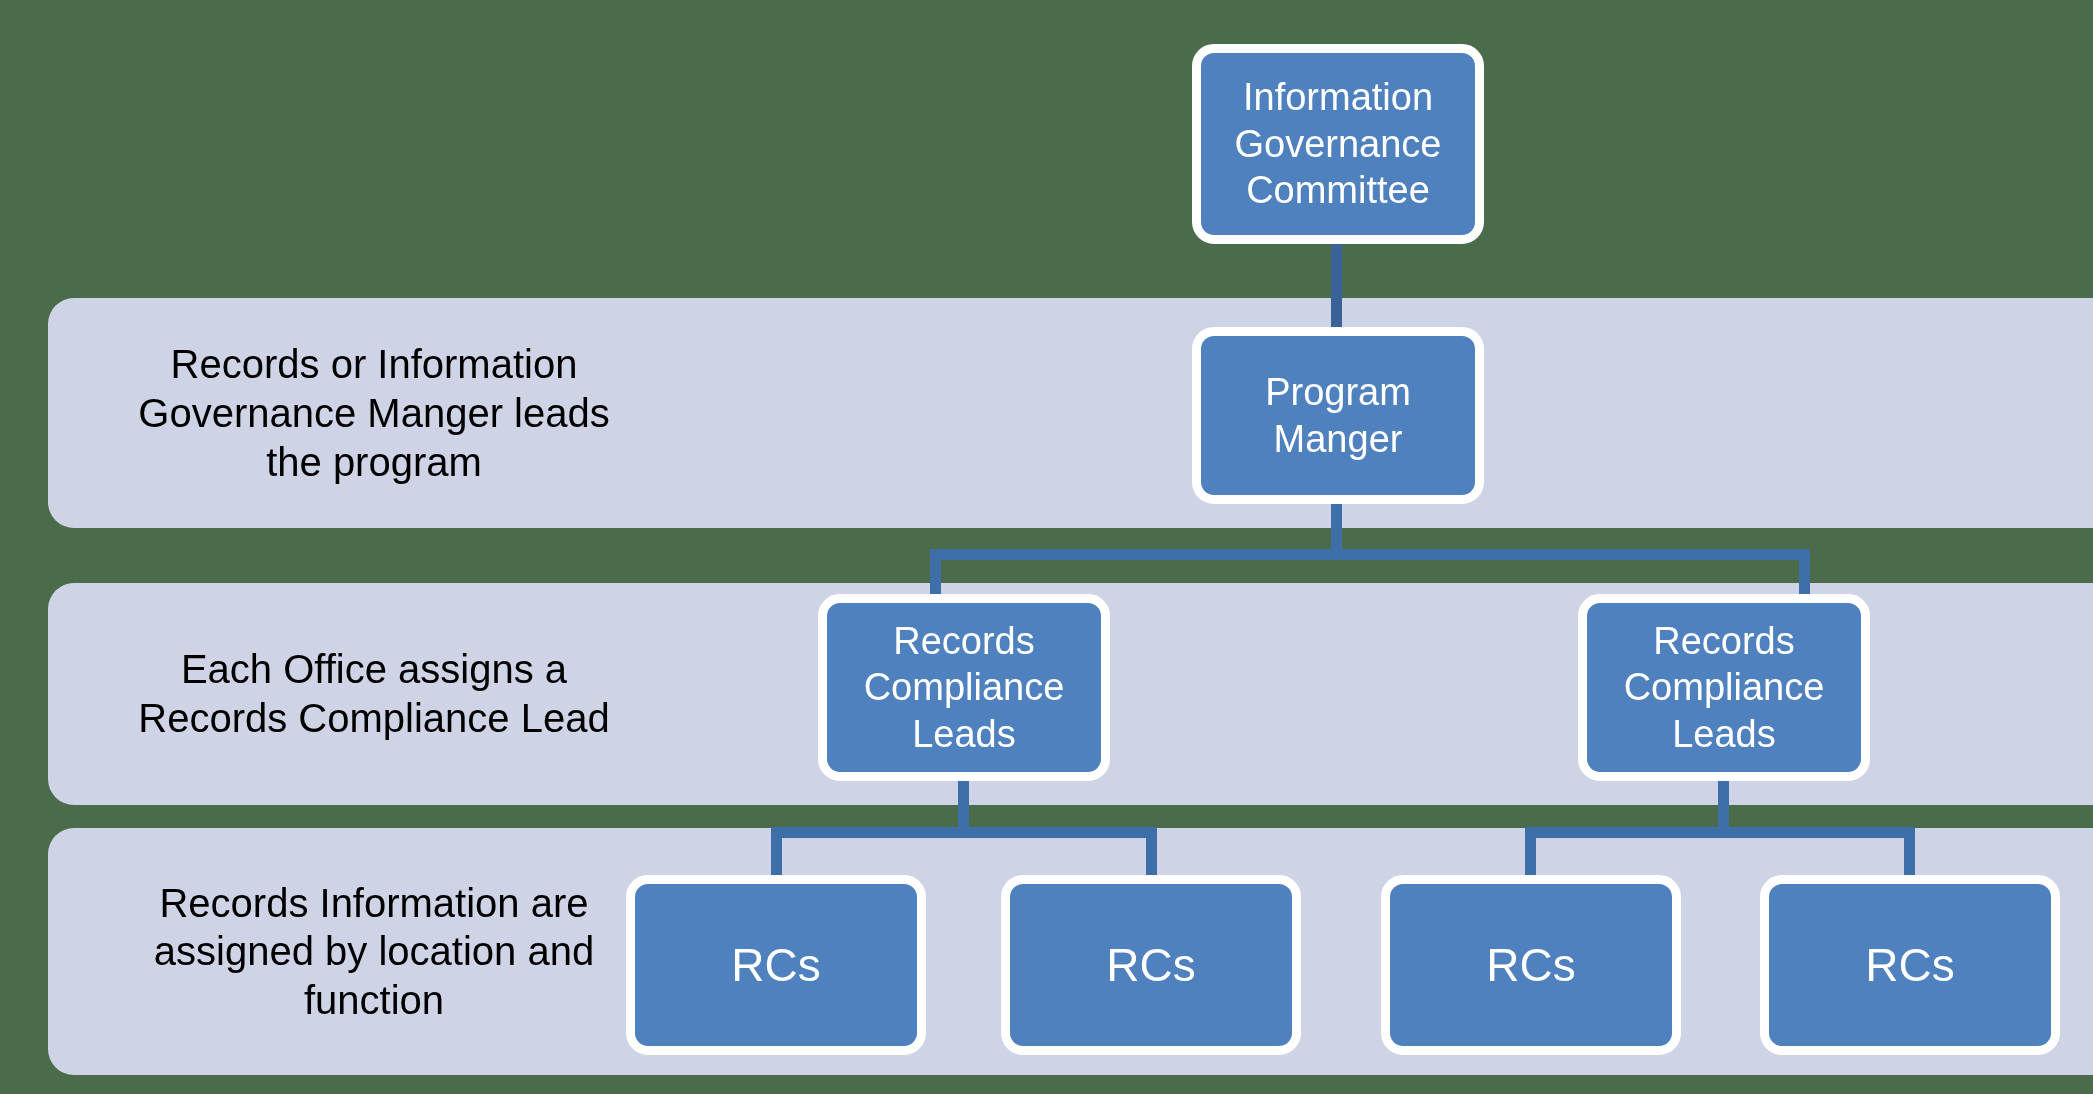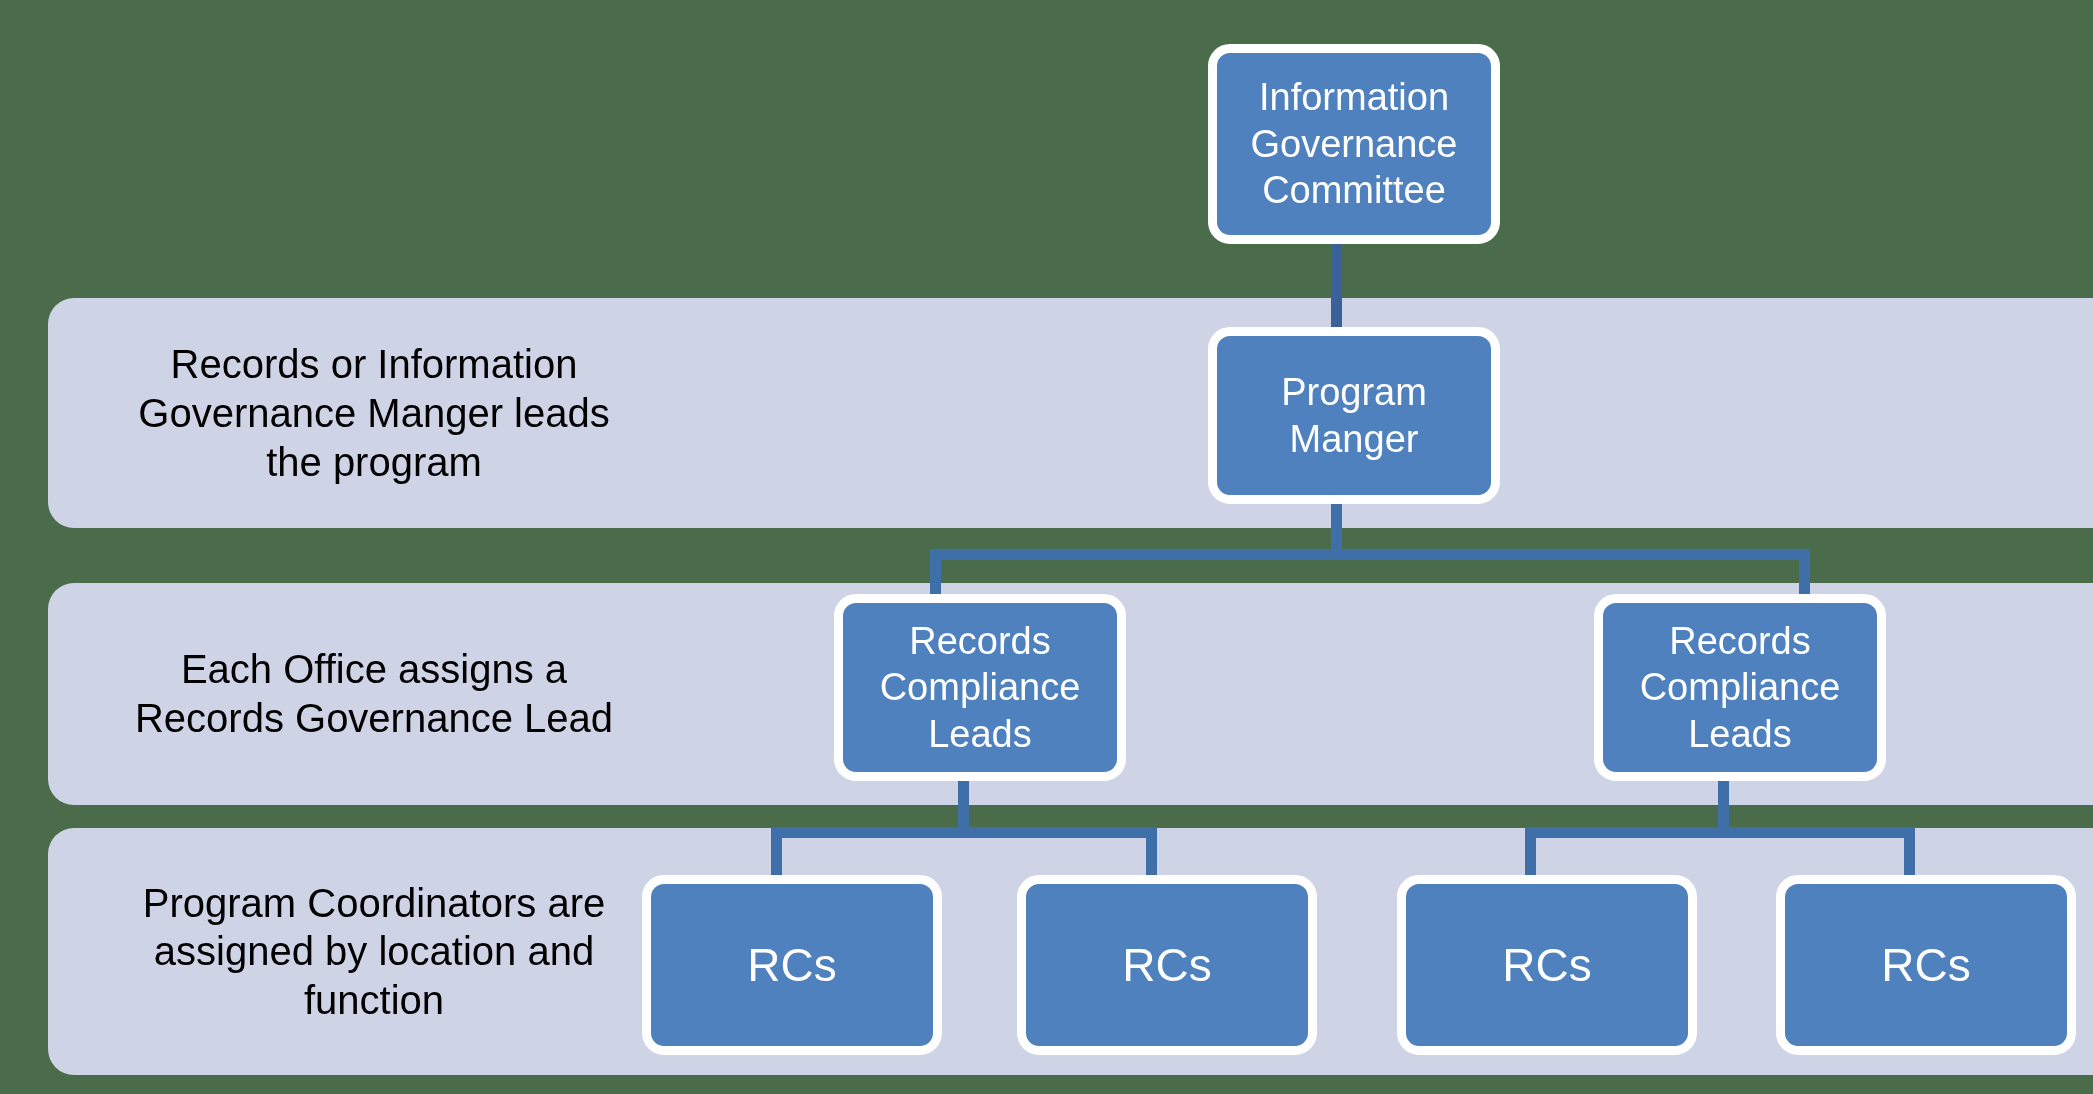--- a/index.html
+++ b/index.html
@@ -47,21 +47,20 @@
     border-radius: 22px;
     color: #ffffff;
     display: flex;
     align-items: center;
     justify-content: center;
     text-align: center;
     font-size: 38px;
     line-height: 1.22;
     white-space: pre-line;
     z-index: 3;
-    margin-left: 16px;
   }
   .node.rcs { font-size: 46px; }
 
   
   .conn {
     position: absolute;
     background: #3f6fa8;
     z-index: 1;
   }
   .conn.dark { background: #3a6298; }
@@ -72,25 +71,25 @@
 <div id="canvas">
 
   <div class="band" style="top:298px; width:2085px; height:230px;">
     <div class="band-text">Records or Information
 Governance Manger leads
 the program</div>
   </div>
 
   <div class="band" style="top:583px; width:2085px; height:222px;">
     <div class="band-text">Each Office assigns a
-Records  Governance Lead</div>
+Records  Compliance Lead</div>
   </div>
 
   <div class="band" style="top:828px; width:2085px; height:247px;">
-    <div class="band-text">Program Coordinators are
+    <div class="band-text">Records Information are
 assigned by location and
 function</div>
   </div>
 
   <div class="conn dark" style="left:1331px; top:240px; width:11px; height:90px;"></div>
 
   <div class="conn" style="left:1331px; top:498px; width:11px; height:57px;"></div>
 
   <div class="conn" style="left:930px; top:549px; width:880px; height:11px;"></div>
 

